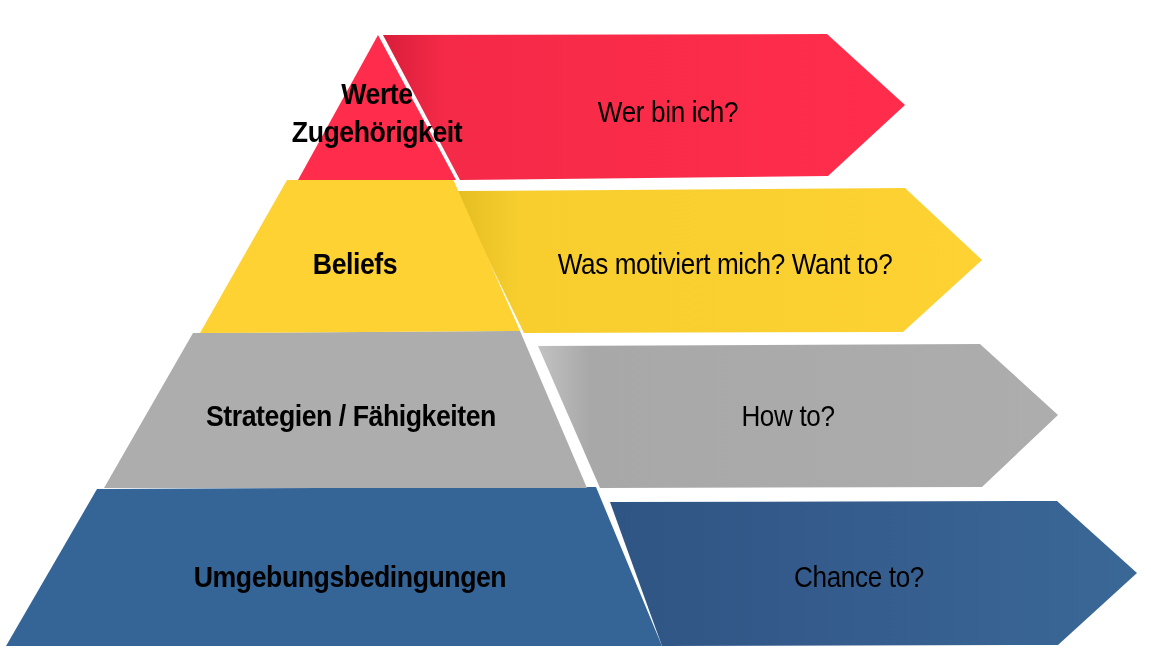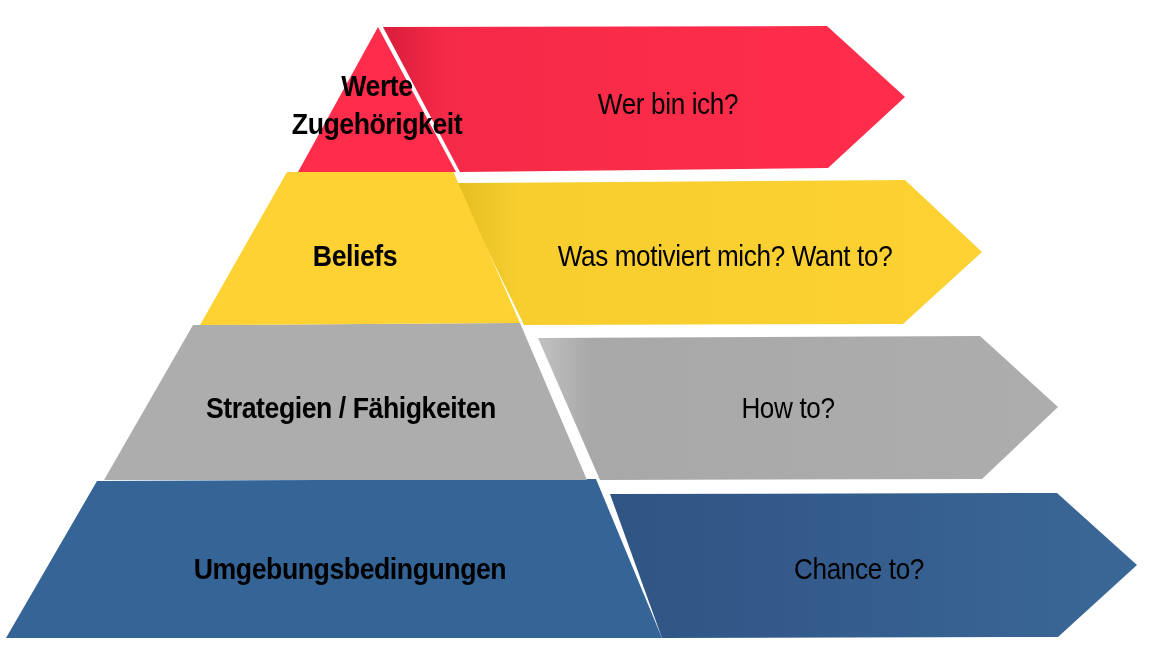--- a/index.html
+++ b/index.html
@@ -1,17 +1,17 @@
 <!DOCTYPE html>
 <html><head>
 <meta charset="utf-8">
 <style>
   html, body { margin: 0; padding: 0; background: #ffffff; }
   body { width: 1151px; height: 649px; position: relative; overflow: hidden; font-family: "Liberation Sans", sans-serif; }
-  .stage { position: absolute; left: 0; top: 0; width: 1151px; height: 482px; }
+  .stage { position: absolute; left: 0; top: 8px; width: 1151px; height: 482px; }
   svg.shapes { position: absolute; left: 0; top: 0; }
   .label { position: absolute; color: #000; white-space: nowrap; text-align: center; transform: translate(-50%, -50%); line-height: 1.2; }
   .pyr-label { font-weight: bold; font-size: 29px; letter-spacing: -0.5px; transform: translate(-50%, -50%) scaleX(0.92); }
   .arrow-label { font-size: 29px; letter-spacing: -0.4px; transform: translate(-50%, -50%) scaleX(0.9); }
   .two-line { line-height: 38px; }
 </style>
 </head>
 <body>
 
 <div class="stage">

